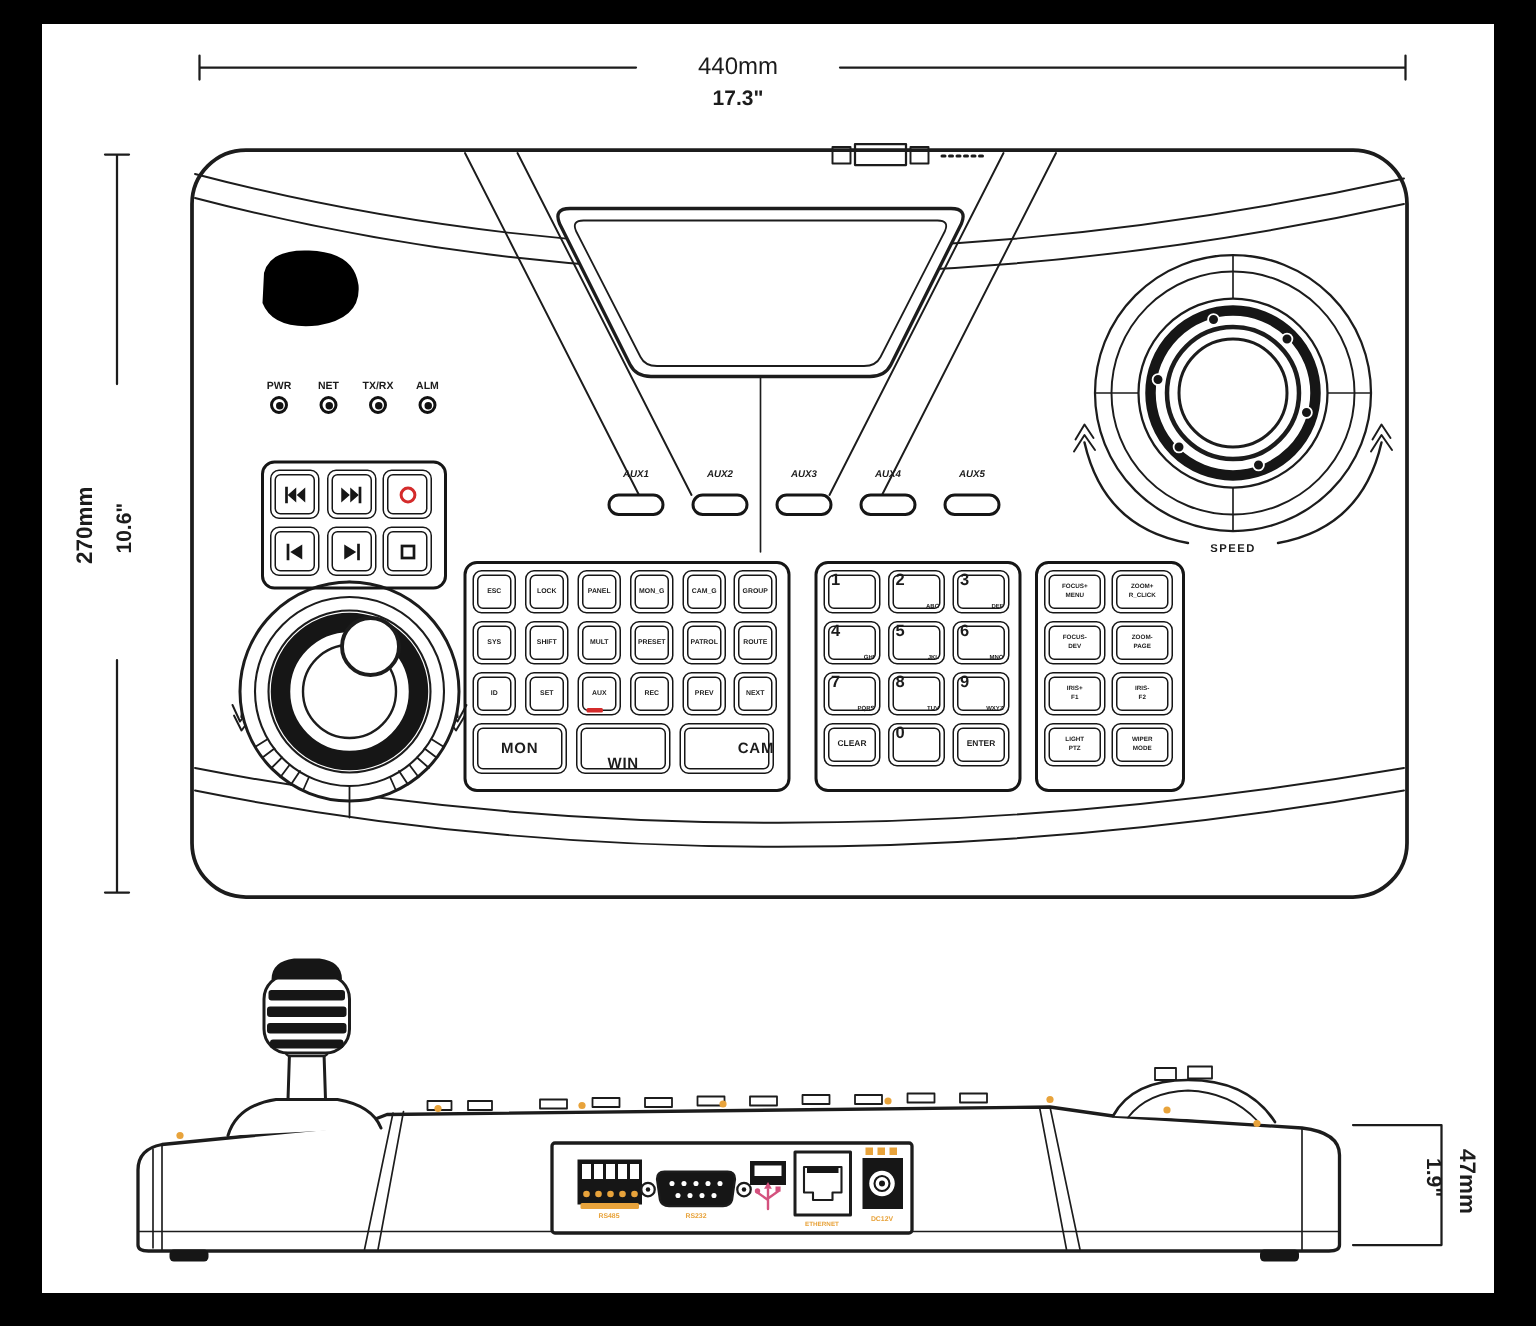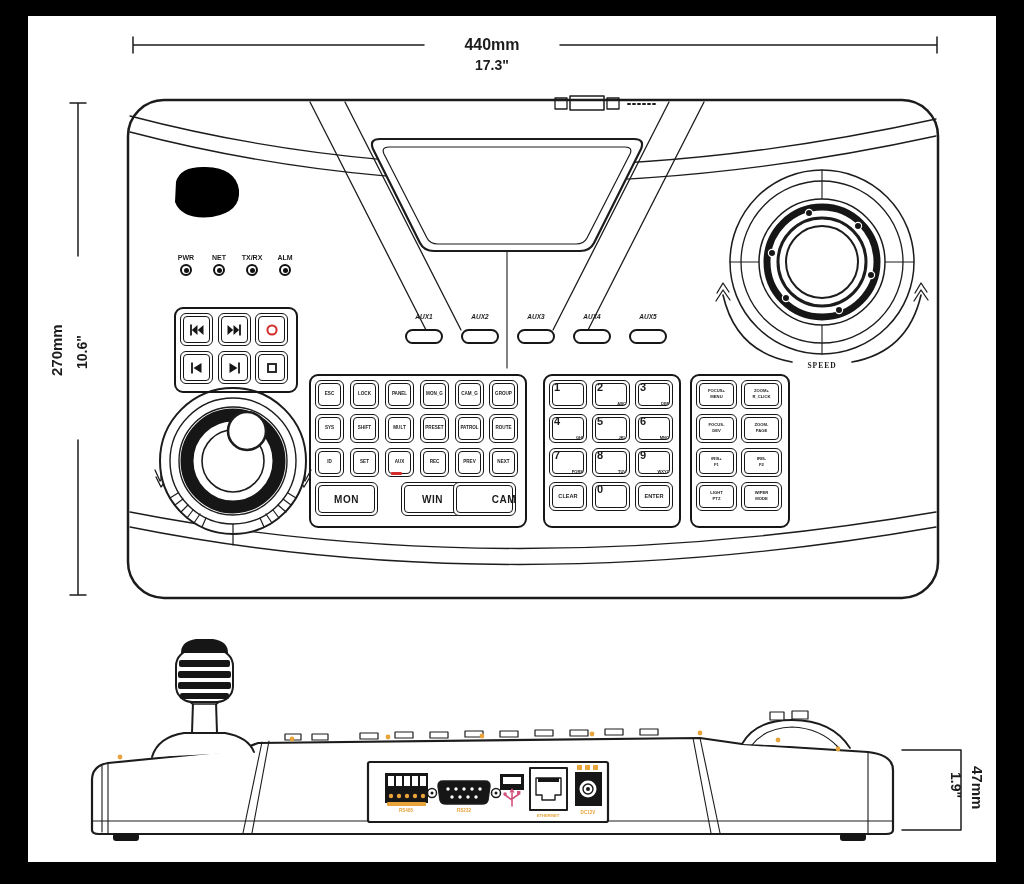--- a/index.html
+++ b/index.html
@@ -3,21 +3,21 @@
 <meta charset="utf-8">
 <style>
   html,body{margin:0;padding:0;background:#000;}
   .stage{position:relative;width:1024px;height:884px;background:#000;overflow:hidden;
          font-family:"Liberation Sans", sans-serif;color:#1c1c1c;}
   .sheet{position:absolute;left:28px;top:16px;width:968px;height:846px;background:#fff;}
   svg.art{position:absolute;left:0;top:0;}
   .abs{position:absolute;}
   .ctr{text-align:center;}
   
-  .dimmm{font-size:16px;font-weight:bold;}
+  .dimmm{font-size:16px;font-weight:normal;}
   .dimin{font-size:14px;font-weight:bold;}
   .vlabel{position:absolute;white-space:nowrap;font-weight:bold;}
   .rotccw{transform:rotate(-90deg);transform-origin:left top;}
   .rotcw{transform:rotate(90deg);transform-origin:left top;}
   
   .led{position:absolute;width:36px;top:254px;text-align:center;}
   .ledlab{display:block;font-size:7px;font-weight:bold;letter-spacing:0;}
   .leddot{display:block;width:8px;height:8px;border:2.2px solid #111;border-radius:50%;margin:3px auto 0;position:relative;}
   .leddot::after{content:"";position:absolute;inset:1.5px;background:#111;border-radius:50%;}
   
@@ -33,21 +33,21 @@
   .nmain{position:absolute;left:4px;top:1px;font-size:11px;font-weight:bold;line-height:1;}
   .nsub{position:absolute;right:3px;bottom:2px;font-size:4px;font-weight:bold;}
   .nk.textkey .nmain{position:static;font-size:5.6px;}
   .pz{width:41px;height:29px;flex-direction:column;gap:1px;}
   .pz span{font-size:4.2px;font-weight:bold;line-height:1.15;text-align:center;}
   .mk{width:63px;height:34px;}
   .mk span{font-size:10px;font-weight:bold;letter-spacing:.5px;}
   
   .auxlab{position:absolute;top:313px;width:38px;text-align:center;font-size:6.5px;font-weight:bold;font-style:italic;}
   .auxpill{position:absolute;top:329px;width:38px;height:15px;border:2.4px solid #161616;border-radius:9px;background:#fff;box-sizing:border-box;}
-  .speed{position:absolute;left:796px;top:361px;width:52px;text-align:center;font-size:7.5px;font-weight:bold;letter-spacing:1px;font-family:Liberation Serif, serif;}
+  .speed{position:absolute;left:796px;top:361px;width:52px;text-align:center;font-size:7.5px;font-weight:bold;letter-spacing:1px;}
   
   .portlab{position:absolute;font-weight:bold;color:#E8A33B;text-align:center;font-size:4.6px;letter-spacing:0;}
 </style>
 </head>
 <body>
 
 <div class="stage">
   <div class="sheet"></div>
 
   <svg class="art" width="1024" height="884" viewBox="0 0 1024 884" fill="none" stroke="#1c1c1c" stroke-width="1.5" stroke-linecap="round" stroke-linejoin="round">
@@ -365,21 +365,21 @@
     </div>
   <div class="k" style="left:455px;top:448px;">
       <span>PREV</span>
     </div>
   <div class="k" style="left:489px;top:448px;">
       <span>NEXT</span>
     </div>
   <div class="mk" style="left:315px;top:482px;">
       <span>MON</span>
     </div>
-  <div class="mk" style="left:401px;top:482px;">
+  <div class="mk" style="left:384px;top:482px;align-items:flex-end;">
       <span>WIN</span>
     </div>
   <div class="mk" style="left:453px;top:482px;padding-left:39px;">
       <span>CAM</span>
     </div>
 
   <div class="blockframe" style="left:543px;top:374px;width:134px;height:150px;"></div>
   <div class="nk" style="left:549px;top:380px;">
       <span class="nmain">1</span>
       <span class="nsub"></span>

